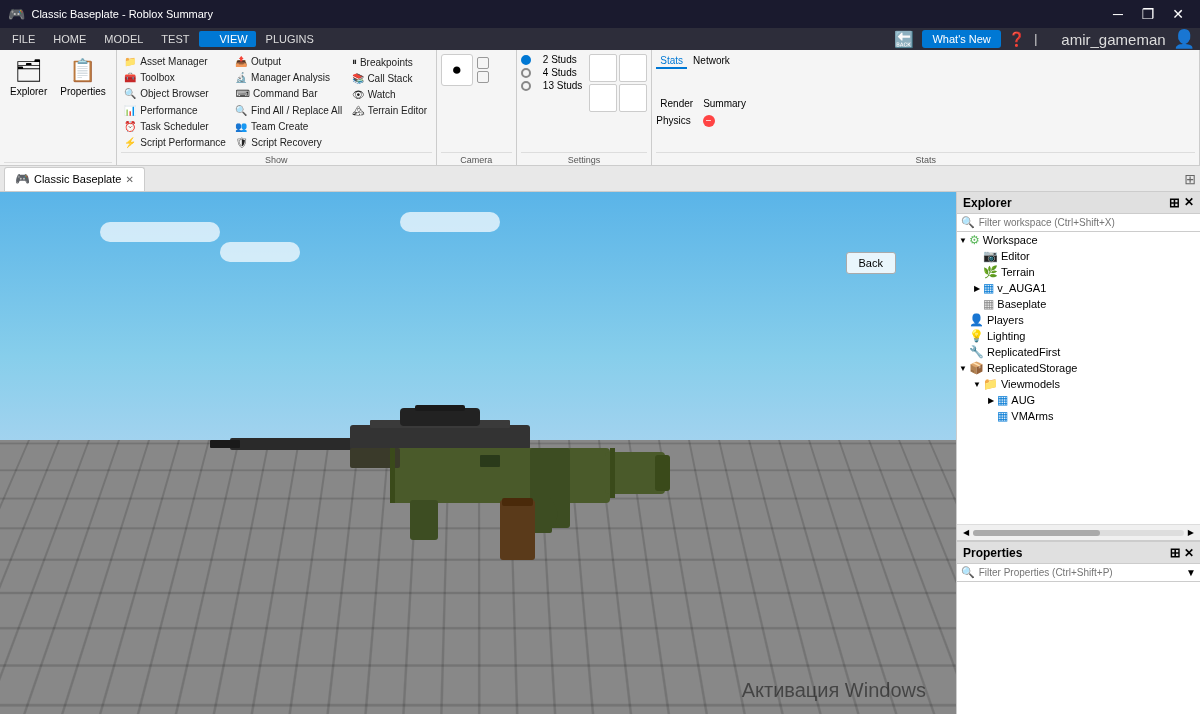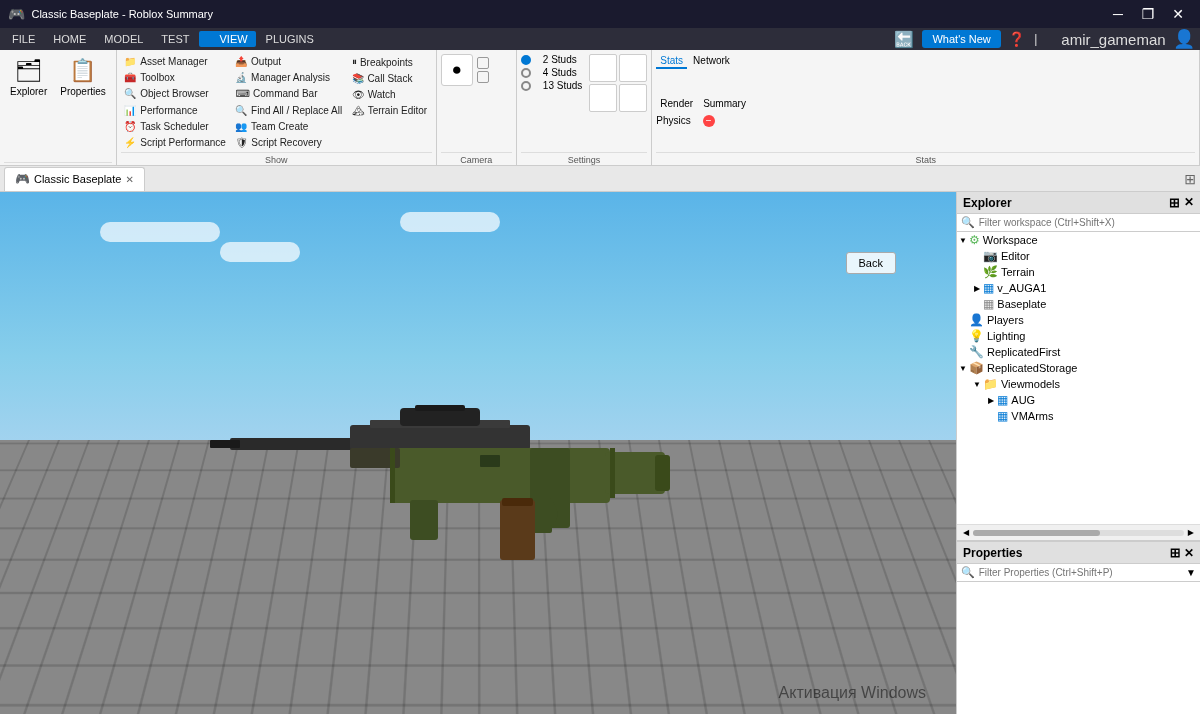--- a/index.html
+++ b/index.html
@@ -100,21 +100,21 @@
       position: absolute; right: 60px; top: 60px;
       background: rgba(255,255,255,0.85); border: 1px solid #aaa;
       padding: 4px 12px; border-radius: 3px; cursor: pointer; font-size: 11px;
     }
 
     
     #activation-watermark {
       position: absolute; bottom: 40px; right: 30px; text-align: right;
       color: rgba(0,0,0,0.5); pointer-events: none;
     }
-    #activation-watermark .main-text { font-size: 16px; }
+    #activation-watermark .main-text { font-size: 20px; }
     #activation-watermark .sub-text { font-size: 11px; }
 
     
     #right-panel {
       width: 244px; display: flex; flex-direction: column;
       background: #f0f0f0; border-left: 1px solid #ccc;
     }
 
     
     #explorer-panel { flex: 1; display: flex; flex-direction: column; border-bottom: 2px solid #ccc; }

